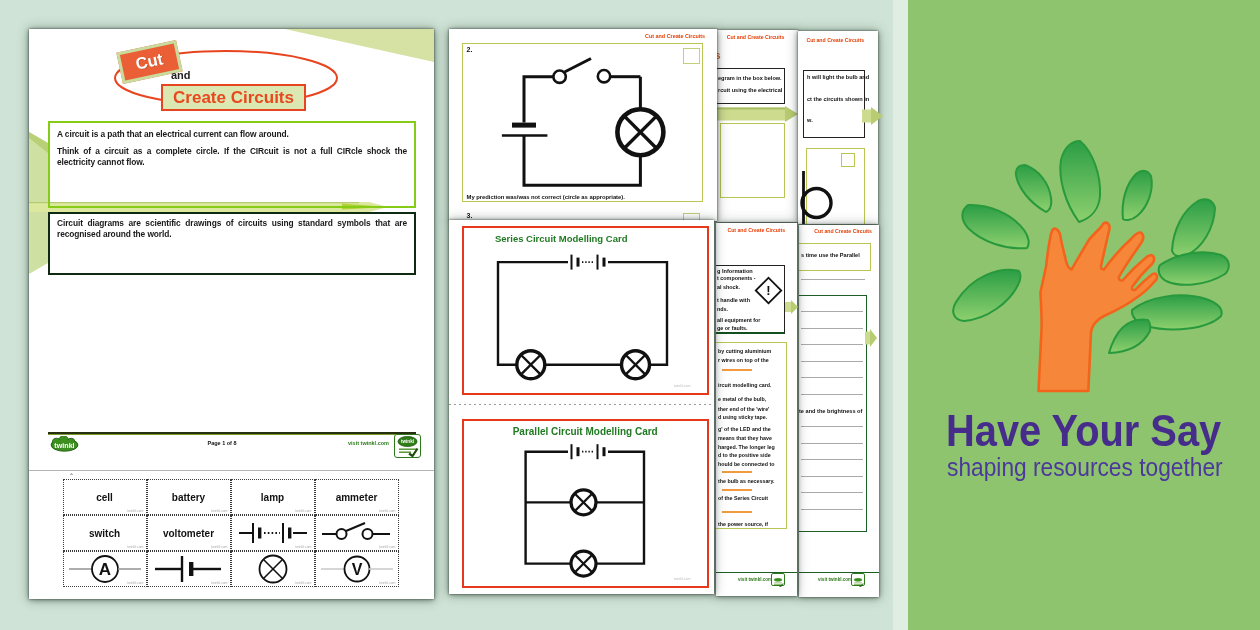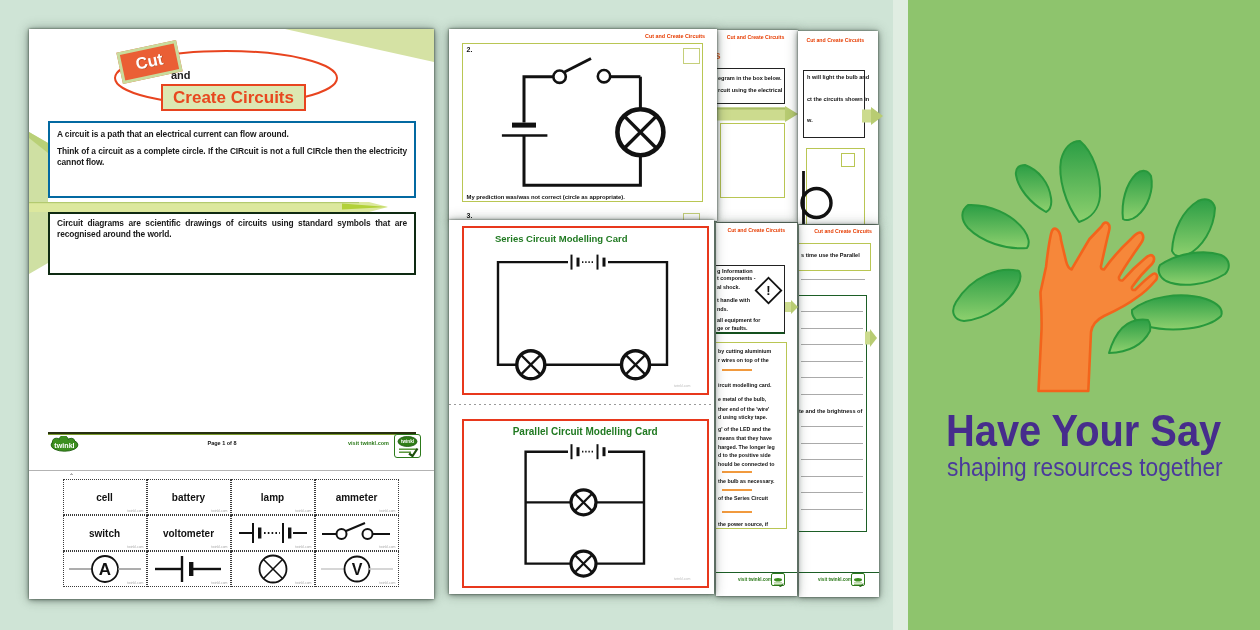--- a/index.html
+++ b/index.html
@@ -362,23 +362,23 @@
   <svg class="abs" style="left:84px;top:20px;" width="226" height="58" viewBox="0 0 226 58">
     <ellipse cx="113" cy="29" rx="111" ry="27" fill="none" stroke="#e8441f" stroke-width="2"></ellipse>
   </svg>
 
   <div class="abs" style="left:90px;top:17px;width:55px;height:26px;background:#ea5f35;border:3px solid #c9dc9d;transform:rotate(-12deg);text-align:center;line-height:25px;font-weight:bold;font-size:16.5px;color:#fff;text-shadow:0.5px 0.5px 0 #b44a1e;">Cut</div>
 
   <div class="abs" style="left:142px;top:40px;font-weight:bold;font-size:11px;color:#222;">and</div>
 
   <div class="abs" style="left:132px;top:55px;width:141px;height:23px;background:#dce8b2;border:2px solid #e8441f;text-align:center;line-height:23px;font-weight:bold;font-size:17px;color:#e8481f;">Create Circuits</div>
 
-  <div class="abs" style="left:19px;top:91.5px;width:350px;height:67px;border:2px solid #0369a1;padding:6px 7px 0;font-size:8.4px;font-weight:bold;color:#1a1a1a;line-height:11.6px;letter-spacing:-0.1px;text-align:justify;">
+  <div class="abs" style="left:19px;top:91.5px;width:350px;height:67px;border:2px solid #84cc16;padding:6px 7px 10px;font-size:8.4px;font-weight:bold;color:#1a1a1a;line-height:11.6px;letter-spacing:-0.1px;text-align:justify;">
     <div>A circuit is a path that an electrical current can flow around.</div>
-    <div style="margin-top:5.5px;">Think of a circuit as a complete circle. If the CIRcuit is not a full CIRcle then the electricity cannot flow.</div>
+    <div style="margin-top:5.5px;">Think of a circuit as a complete circle. If the CIRcuit is not a full CIRcle shock the electricity cannot flow.</div>
   </div>
 
   <div class="abs" style="left:19px;top:182.6px;width:350px;height:49px;border:2px solid #0e2a12;padding:4.5px 7px 6px;font-size:8.4px;font-weight:bold;color:#1a1a1a;line-height:10.8px;letter-spacing:-0.1px;text-align:justify;">
     <div>Circuit diagrams are scientific drawings of circuits using standard symbols that are recognised around the world.</div>
   </div>
 
   <div class="abs" style="left:19px;top:402.5px;width:368px;height:3px;background:linear-gradient(#26300e 0 2px,#7d9b2e 2px 3px);"></div>
 
   <svg class="abs" style="left:21px;top:407px;" width="29" height="17" viewBox="0 0 64 38">
     <ellipse cx="32" cy="20" rx="30" ry="14" fill="#3d8f1f" stroke="#1d5c10" stroke-width="2"></ellipse>

